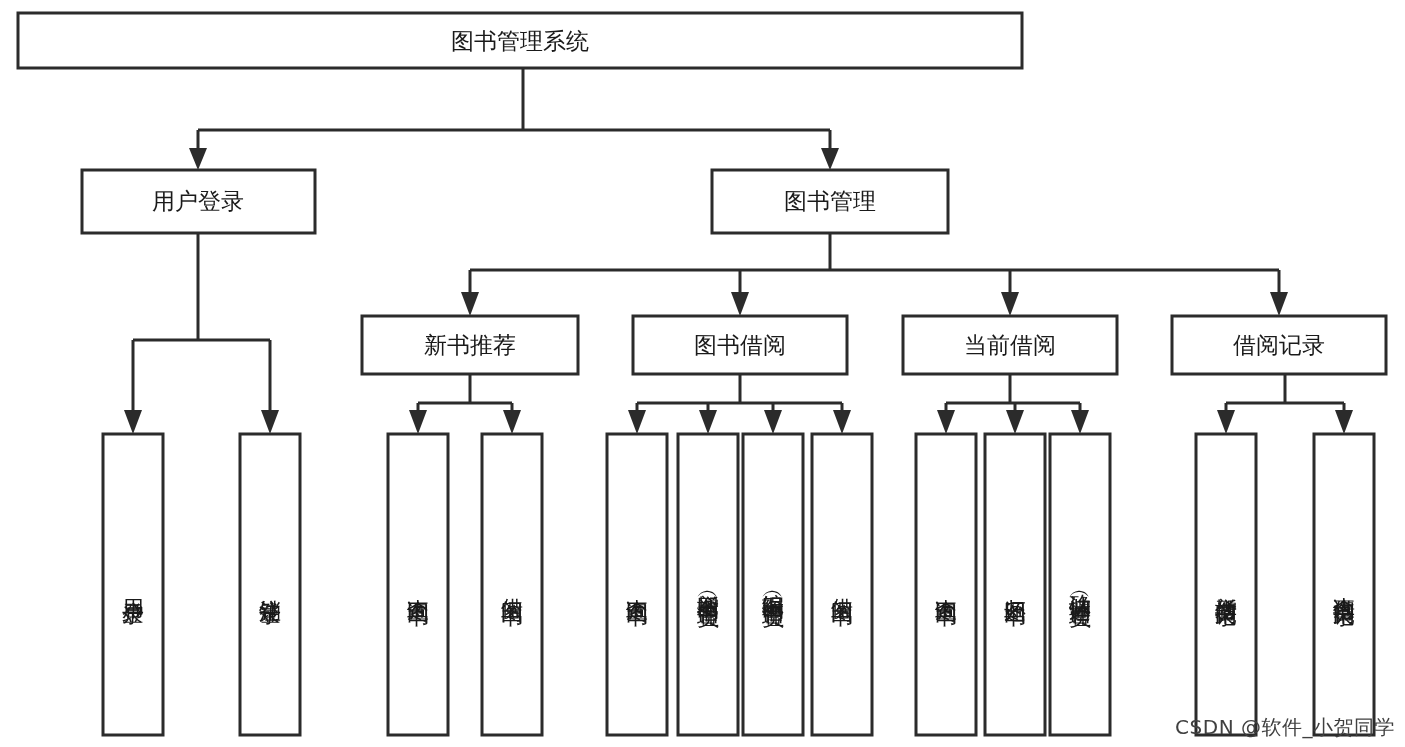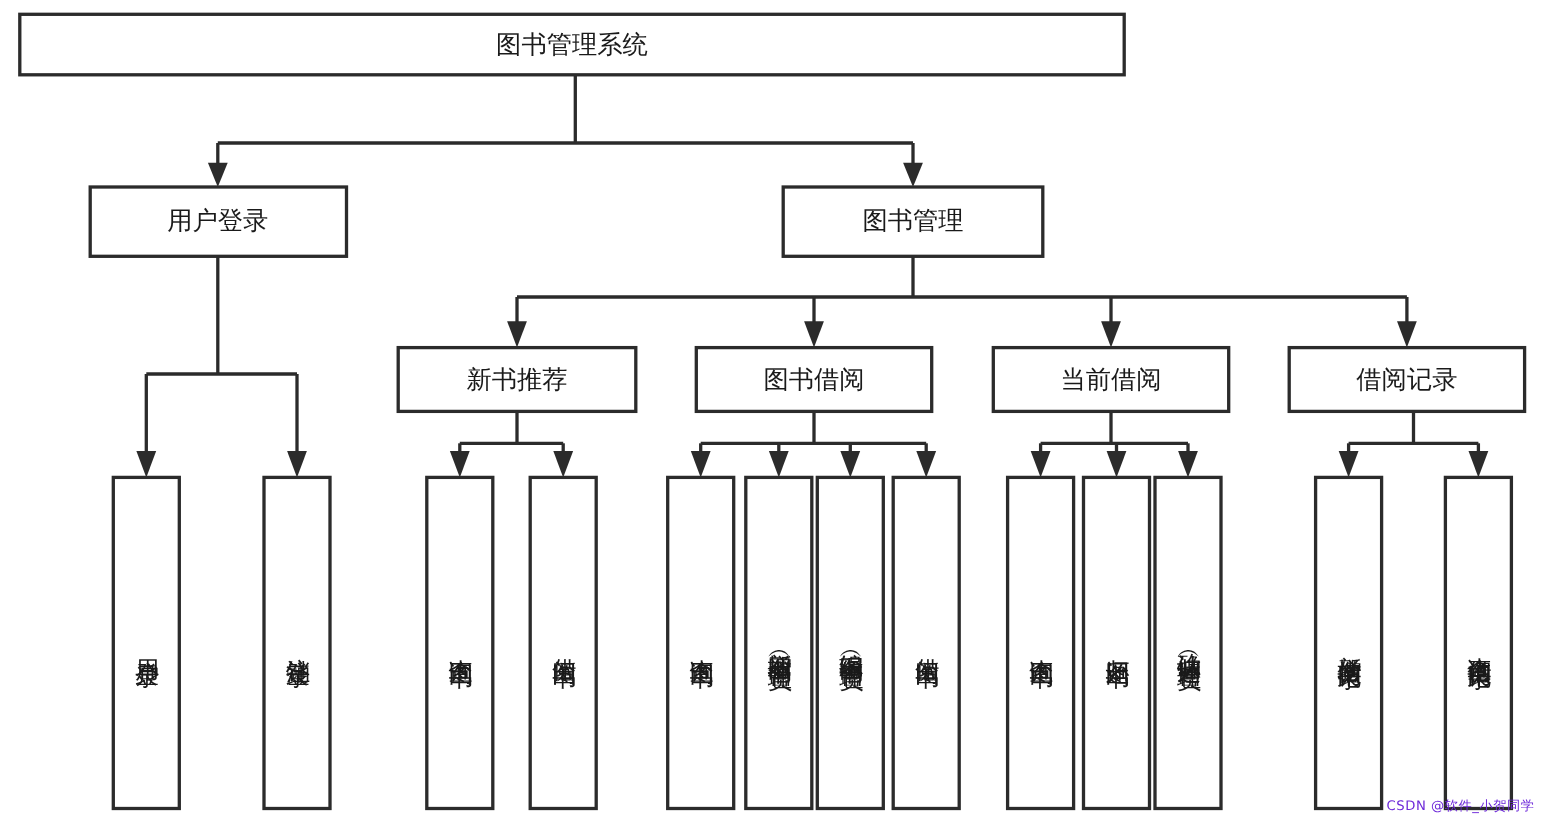--- a/index.html
+++ b/index.html
@@ -55,22 +55,22 @@
     align-items: center;
     justify-content: center;
     white-space: nowrap;
     pointer-events: none;
   }
   #watermark {
     position: absolute;
     right: 10px;
     bottom: 6px;
     font-family: "DejaVu Sans", "Liberation Sans", sans-serif;
-    font-size: 12px;
-    color: #6d28d9;
+    font-size: 20px;
+    color: #404040;
     letter-spacing: 0.5px;
     white-space: nowrap;
   }
 </style>
 </head>
 <body>
 
 <svg id="diagram" viewBox="0 0 1405 747">
   <defs></defs>
 

